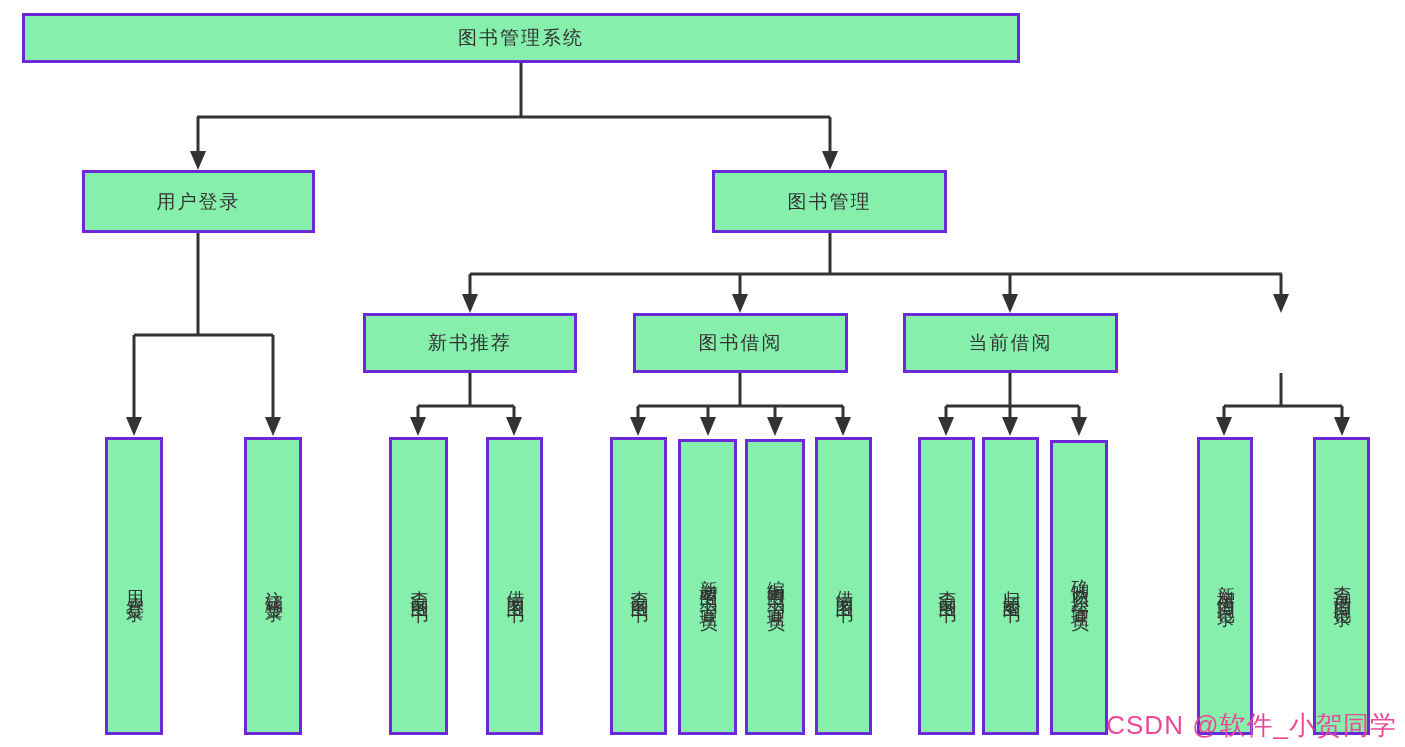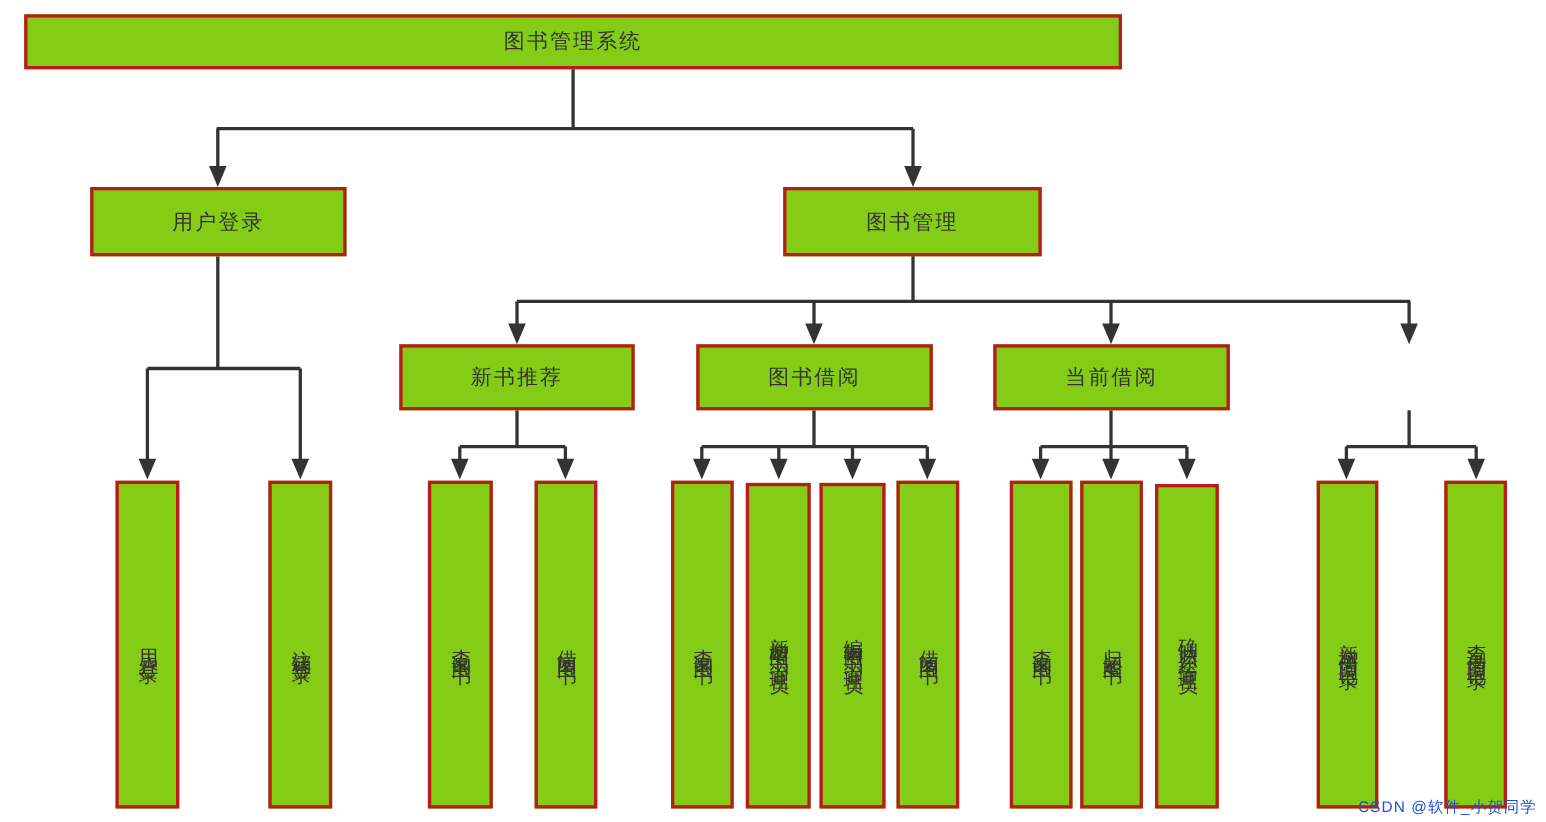--- a/index.html
+++ b/index.html
@@ -13,22 +13,22 @@
   }
   #connectors {
     position: absolute;
     left: 0; top: 0;
     width: 1405px; height: 747px;
     pointer-events: none;
   }
   .node {
     position: absolute;
     box-sizing: border-box;
-    border: 3px solid #b91c1c;
-    background: #84cc16;
+    border: 3px solid #6d28d9;
+    background: #86efac;
     color: #333333;
     display: flex;
     align-items: center;
     justify-content: center;
   }
   .node.h {
     font-size: 19px;
     letter-spacing: 2px;
     white-space: nowrap;
   }
@@ -36,22 +36,22 @@
     writing-mode: vertical-rl;
     text-orientation: mixed;
     font-size: 18px;
     letter-spacing: 5px;
     line-height: 1.1;
   }
   .watermark {
     position: absolute;
     right: 8px;
     bottom: 4px;
-    font-size: 14px;
-    color: #1d4ed8;
+    font-size: 26px;
+    color: #ec4899;
     letter-spacing: 1px;
     z-index: 5;
     white-space: nowrap;
   }
 </style>
 </head>
 <body>
 
 <div class="canvas">
 

